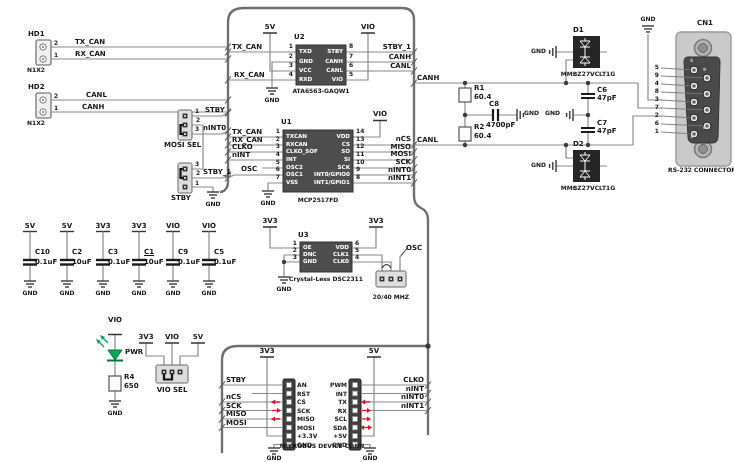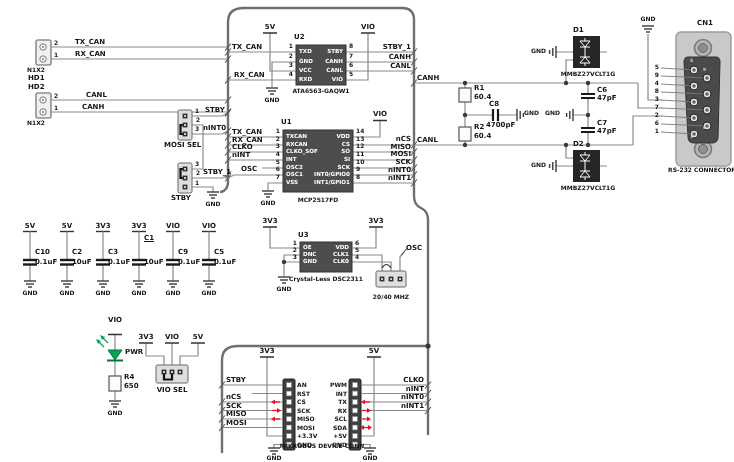--- a/index.html
+++ b/index.html
@@ -351,21 +351,21 @@
         <line x1="219" y1="422.5" x2="225" y2="415.5" stroke="#555" stroke-width="1.1"></line>
         <line x1="219" y1="431" x2="225" y2="424" stroke="#555" stroke-width="1.1"></line>
         <line x1="425" y1="388.5" x2="431" y2="381.5" stroke="#555" stroke-width="1.1"></line>
         <line x1="425" y1="397" x2="431" y2="390" stroke="#555" stroke-width="1.1"></line>
         <line x1="425" y1="405.5" x2="431" y2="398.5" stroke="#555" stroke-width="1.1"></line>
         <line x1="425" y1="414" x2="431" y2="407" stroke="#555" stroke-width="1.1"></line>
         <line x1="401" y1="255.5" x2="407" y2="248.5" stroke="#555" stroke-width="1.1"></line>
         <circle cx="428" cy="346" r="2.6" fill="#3a3a3a"></circle>
       </g>
 </svg>
-<div class="lbl" style="left: 28px; top: 31px; margin-top: 44px;">HD1</div>
+<div class="lbl" style="left: 28px; top: 31px;">HD1</div>
     <div class="lbl sm" style="left: 54px; top: 40px;">2</div>
     <div class="lbl sm" style="left: 54px; top: 52px;">1</div>
     <div class="lbl" style="left: 75px; top: 39px;">TX_CAN</div>
     <div class="lbl" style="left: 75px; top: 51px;">RX_CAN</div>
     <div class="lbl sm" style="left: 27px; top: 67px;">N1X2</div>
     <div class="lbl" style="left: 28px; top: 84px;">HD2</div>
     <div class="lbl sm" style="left: 54px; top: 93px;">2</div>
     <div class="lbl sm" style="left: 54px; top: 105px;">1</div>
     <div class="lbl" style="left: 86px; top: 92px;">CANL</div>
     <div class="lbl" style="left: 82px; top: 104px;">CANH</div>
@@ -512,21 +512,21 @@
     <div class="lbl ctr sm" style="left: 30px; top: 290px;">GND</div>
     <div class="lbl ctr" style="left: 67px; top: 223px;">5V</div>
     <div class="lbl" style="left: 72px; top: 249px;">C2</div>
     <div class="lbl" style="left: 72px; top: 259px;">10uF</div>
     <div class="lbl ctr sm" style="left: 67px; top: 290px;">GND</div>
     <div class="lbl ctr" style="left: 103px; top: 223px;">3V3</div>
     <div class="lbl" style="left: 108px; top: 249px;">C3</div>
     <div class="lbl" style="left: 108px; top: 259px;">0.1uF</div>
     <div class="lbl ctr sm" style="left: 103px; top: 290px;">GND</div>
     <div class="lbl ctr" style="left: 139px; top: 223px;">3V3</div>
-    <div class="lbl" style="left: 144px; top: 235px; text-decoration: underline;">C1</div>
+    <div class="lbl" style="left: 144px; top: 249px; text-decoration: underline;">C1</div>
     <div class="lbl" style="left: 144px; top: 259px;">10uF</div>
     <div class="lbl ctr sm" style="left: 139px; top: 290px;">GND</div>
     <div class="lbl ctr" style="left: 173px; top: 223px;">VIO</div>
     <div class="lbl" style="left: 178px; top: 249px;">C9</div>
     <div class="lbl" style="left: 178px; top: 259px;">0.1uF</div>
     <div class="lbl ctr sm" style="left: 173px; top: 290px;">GND</div>
     <div class="lbl ctr" style="left: 209px; top: 223px;">VIO</div>
     <div class="lbl" style="left: 214px; top: 249px;">C5</div>
     <div class="lbl" style="left: 214px; top: 259px;">0.1uF</div>
     <div class="lbl ctr sm" style="left: 209px; top: 290px;">GND</div>

